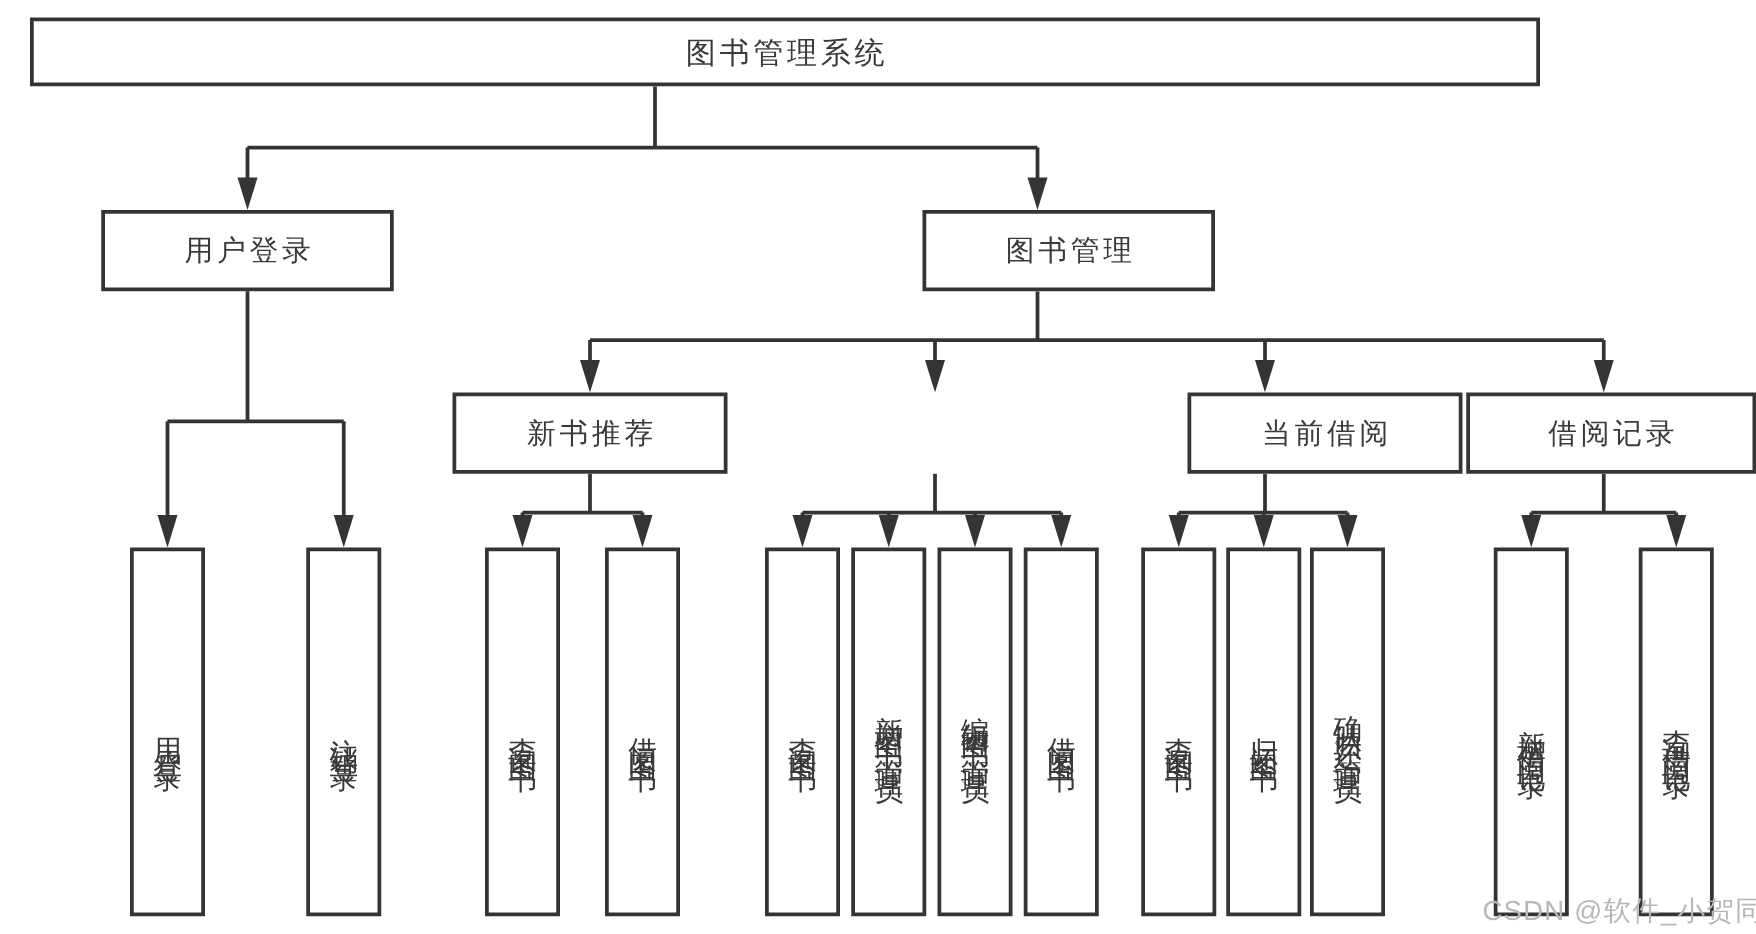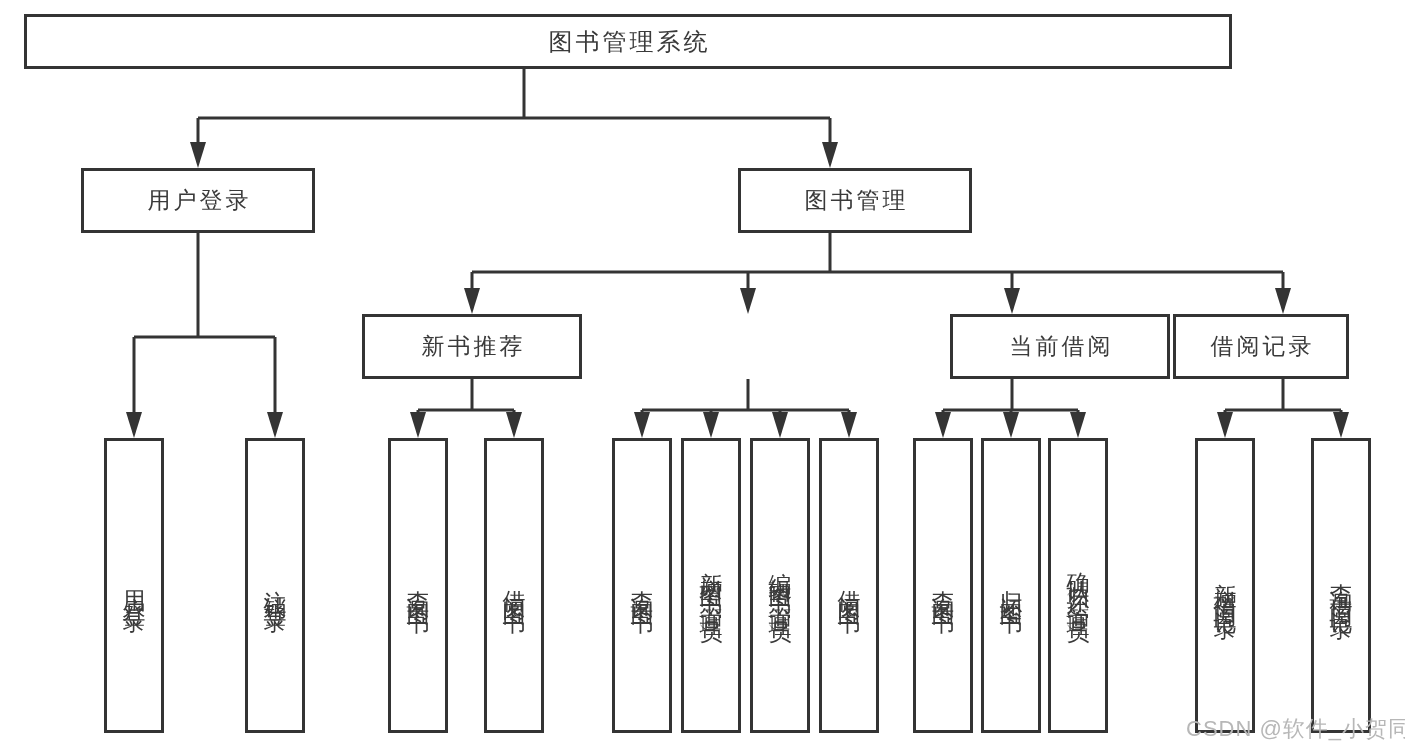--- a/index.html
+++ b/index.html
@@ -123,21 +123,21 @@
   <div class="box h-box" style="left:713px; top:168px; width:234px; height:65px;margin-left:25px;">
     <span>图书管理</span>
   </div>
 
   <div class="box h-box" style="left:362px; top:314px; width:220px; height:65px;">
     <span>新书推荐</span>
   </div>
   <div class="box h-box" style="left:902px; top:314px; width:220px; height:65px;margin-left:48px;">
     <span>当前借阅</span>
   </div>
-  <div class="box h-box" style="left:1173px; top:314px; width:176px; height:65px;">
+  <div class="box h-box" style="left:1173px; top:314px; width:232px; height:65px;">
     <span>借阅记录</span>
   </div>
 
   <div class="box leaf" style="left:104px;">
     <span class="vtext">用户登录</span>
   </div>
   <div class="box leaf" style="left:245px;">
     <span class="vtext">注销登录</span>
   </div>
 

